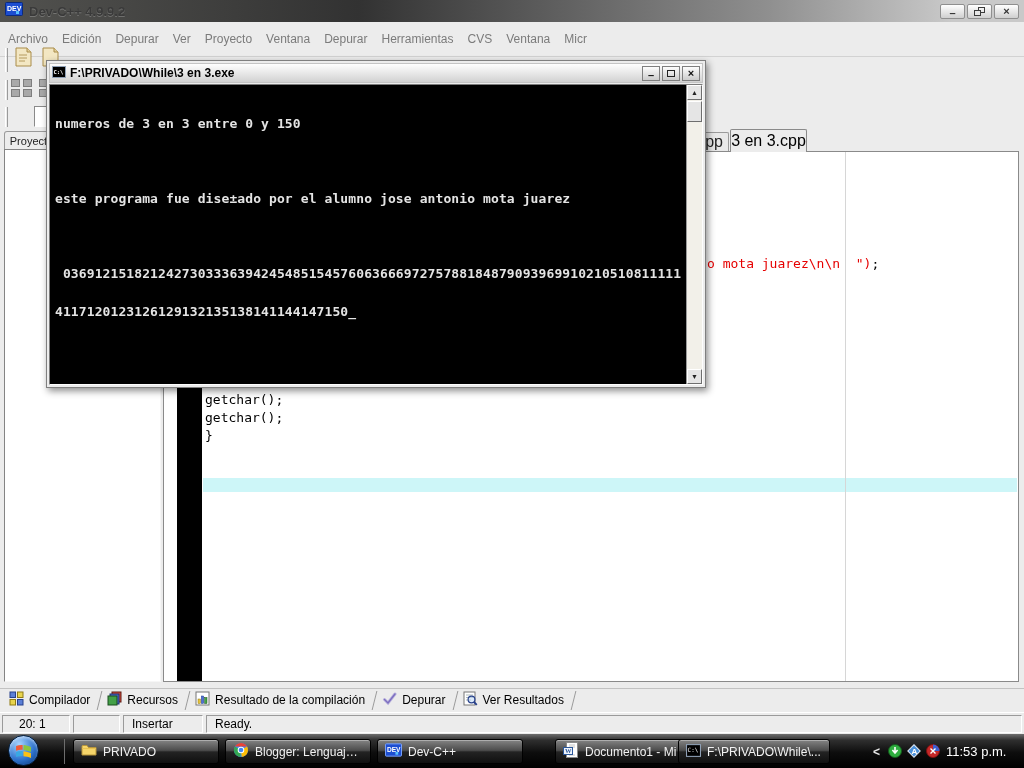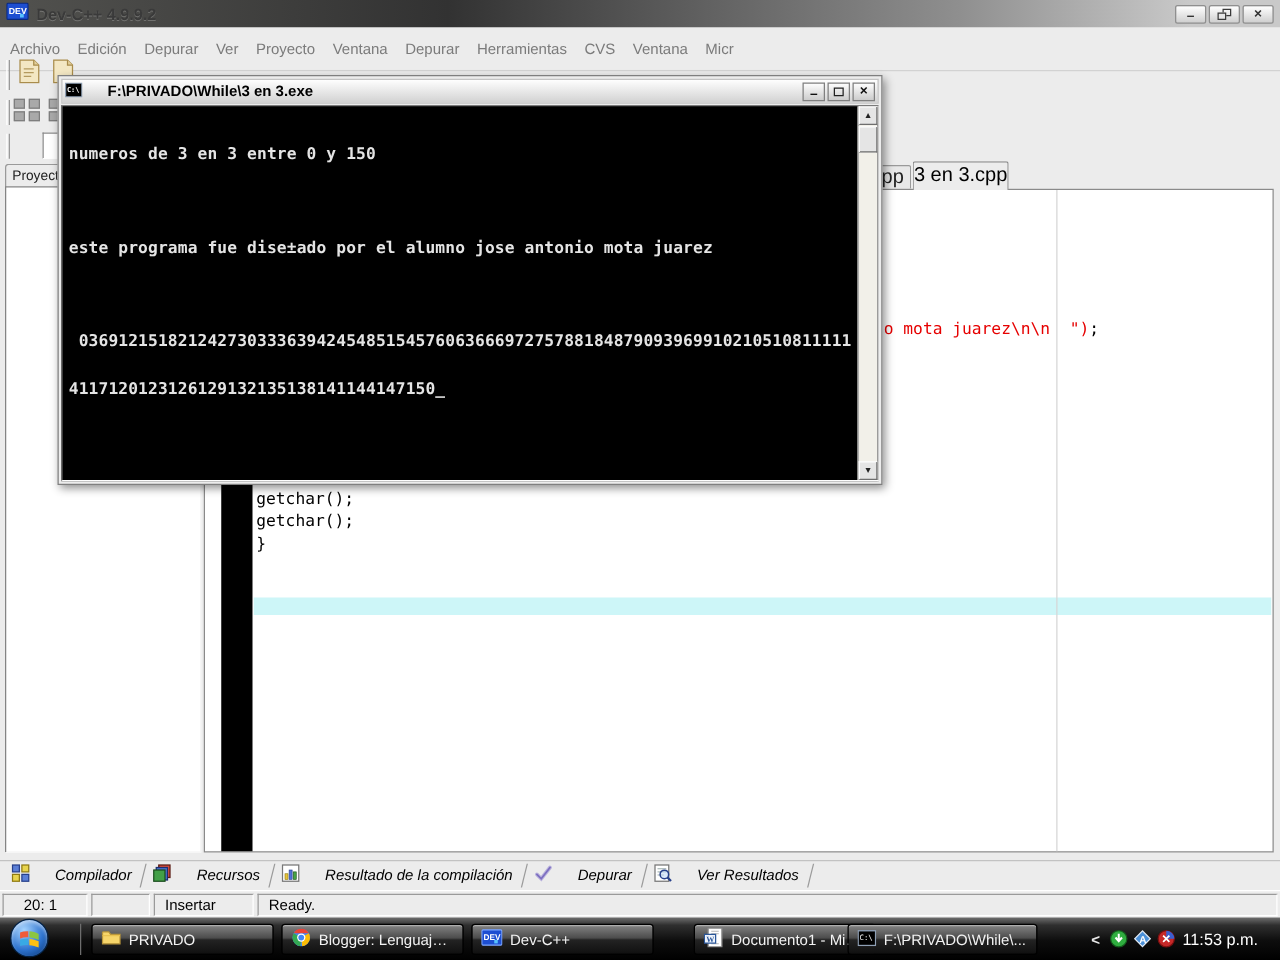--- a/index.html
+++ b/index.html
@@ -83,21 +83,21 @@
   #redfrag .s-blk { color:#000; }
 
   
   #console {
     position:absolute; left:46px; top:60px; width:660px; height:328px;
     background:#ececec; border:1px solid #7f7f7f; padding:2px;
     box-shadow:2px 3px 7px rgba(0,0,0,.45); z-index:10;
   }
   #ctitle {
     height:20px; background:linear-gradient(#fefefe,#d2d2d2);
-    border:1px solid #c4c4c4; display:flex; align-items:center; gap:20px; padding:0 2px;
+    border:1px solid #c4c4c4; display:flex; align-items:center; gap:4px; padding:0 2px;
     font-size:12px; font-weight:bold; color:#000;
   }
   #ctitle .cctl { margin-left:auto; display:flex; gap:2px; }
   .cbtn {
     width:18px; height:15px; background:linear-gradient(#fdfdfd,#cccccc);
     border:1px solid #7f7f7f; display:flex; align-items:center; justify-content:center;
     font-size:11px; font-weight:bold; color:#111; line-height:1;
   }
   .sqglyph { width:8px; height:7px; border:1px solid #222; display:block; }
   #cbody {
@@ -125,22 +125,22 @@
     background:#e5e5e5; border:1px solid; border-color:#fff #6e6e6e #6e6e6e #fff;
   }
 
   
   #reportbar {
     position:absolute; left:0; top:688px; width:1024px; height:23px;
     background:#ececec; border-top:1px solid #c2c2c2;
     display:flex; align-items:center; padding-left:3px;
   }
   .rtab {
-    position:relative; display:flex; align-items:center; gap:20px;
-    height:21px; padding:0 11px 0 6px; font-size:12px; color:#000; white-space:nowrap;font-style:italic;
+    position:relative; display:flex; align-items:center; gap:5px;
+    height:21px; padding:0 11px 0 6px; font-size:12px; color:#000; white-space:nowrap;
   }
   .rtab::after {
     content:""; position:absolute; right:1px; top:1px; bottom:1px; width:1px;
     background:#9a9a9a; transform:skewX(-14deg);
   }
 
   
   #statusbar { position:absolute; left:0; top:712px; width:1024px; height:22px; background:#ececec; border-top:1px solid #fff; }
   .spanel {
     position:absolute; top:2px; height:18px; background:#ececec;

